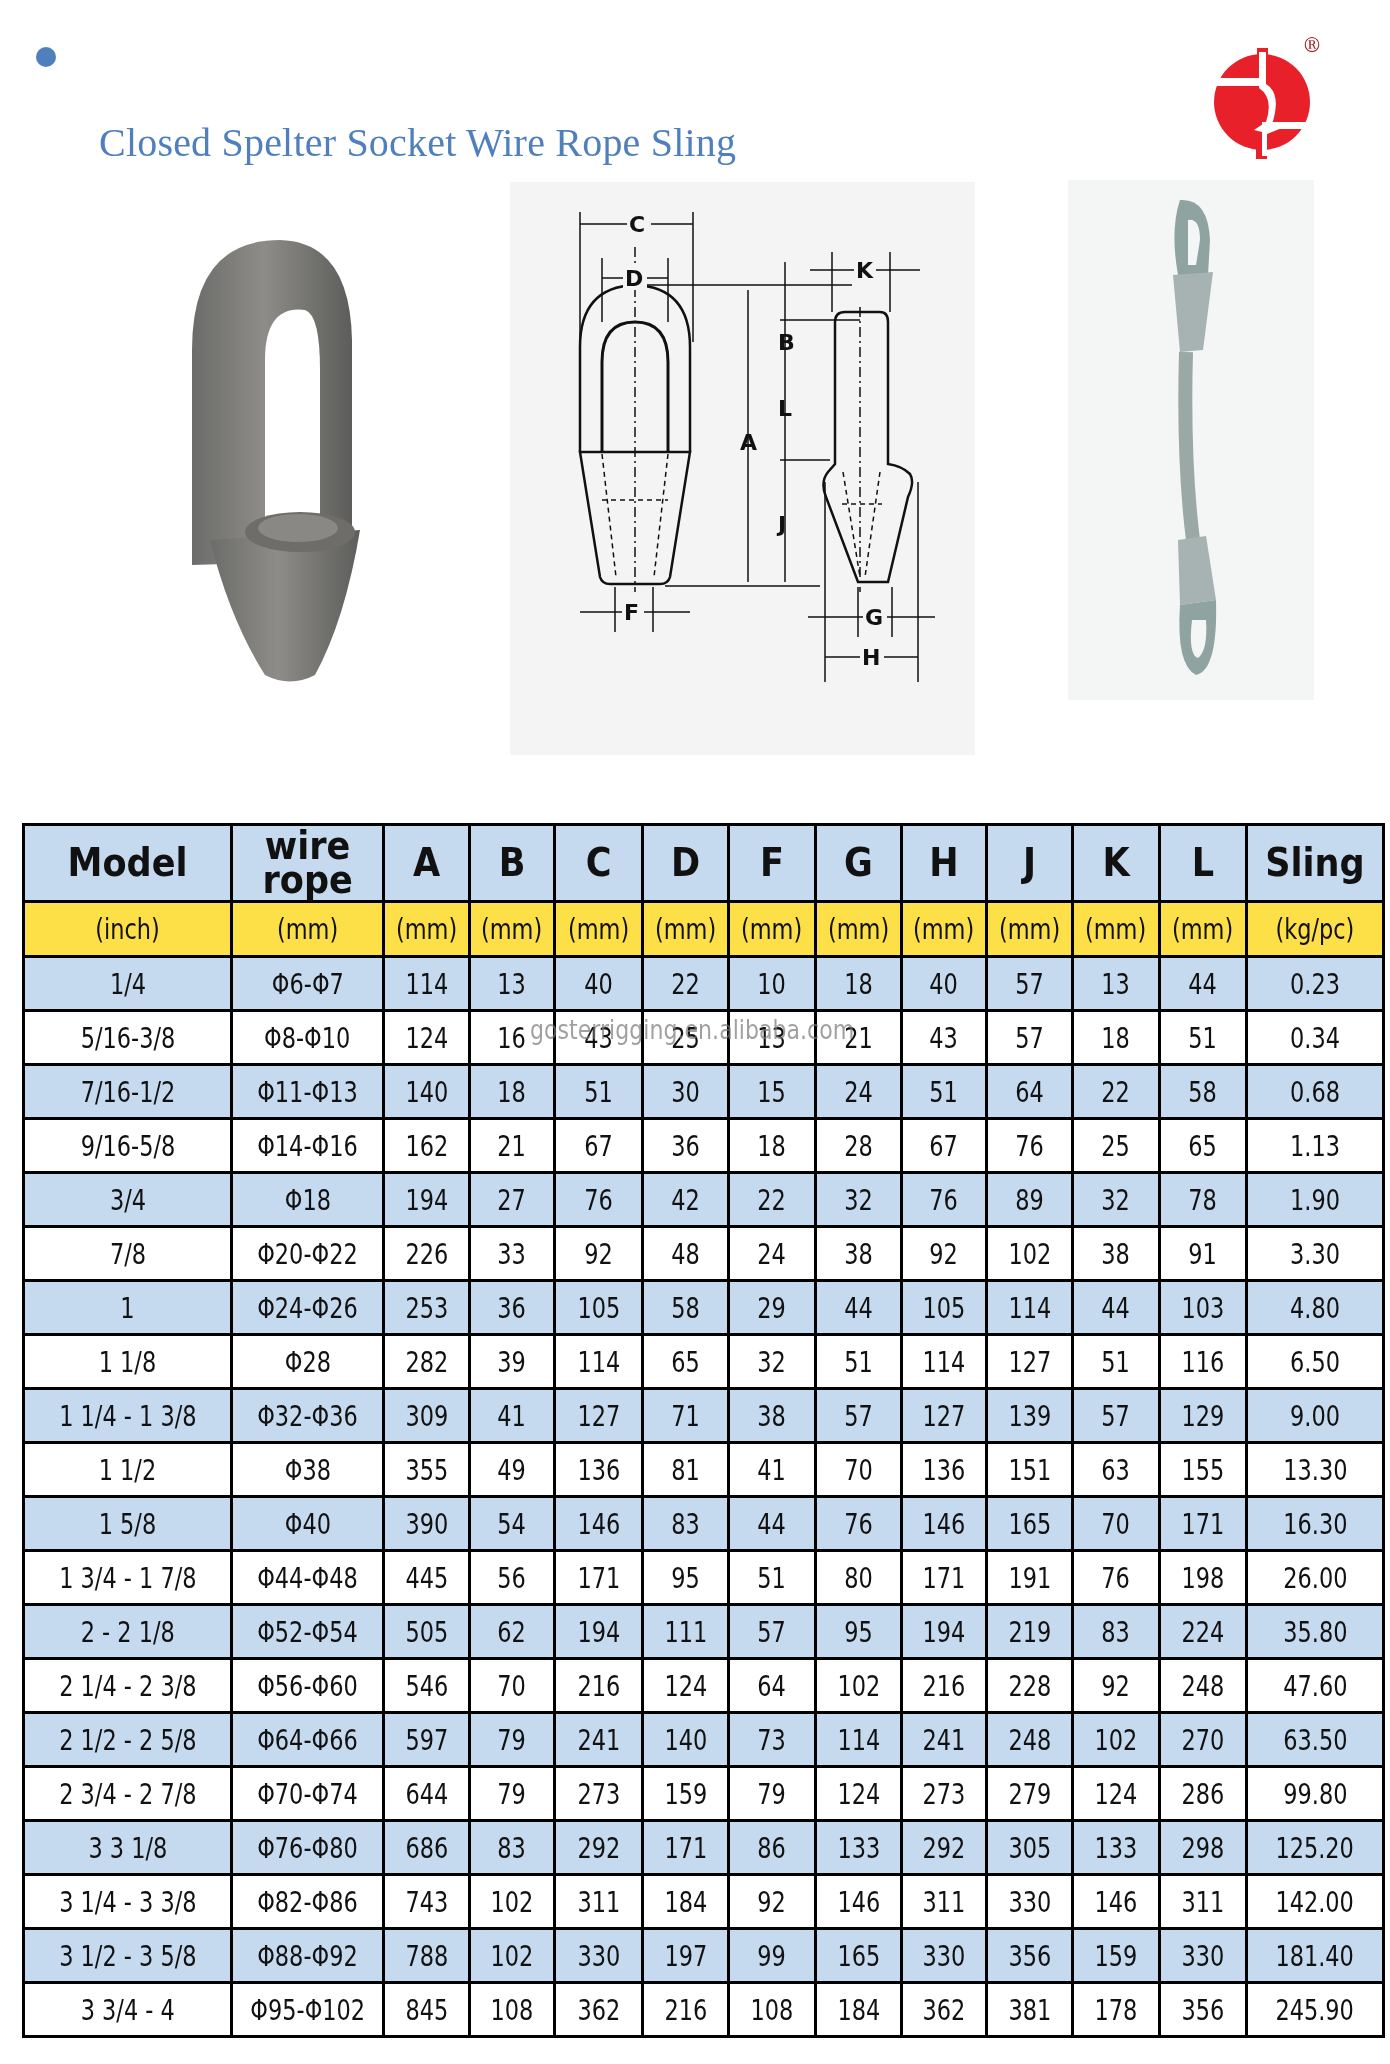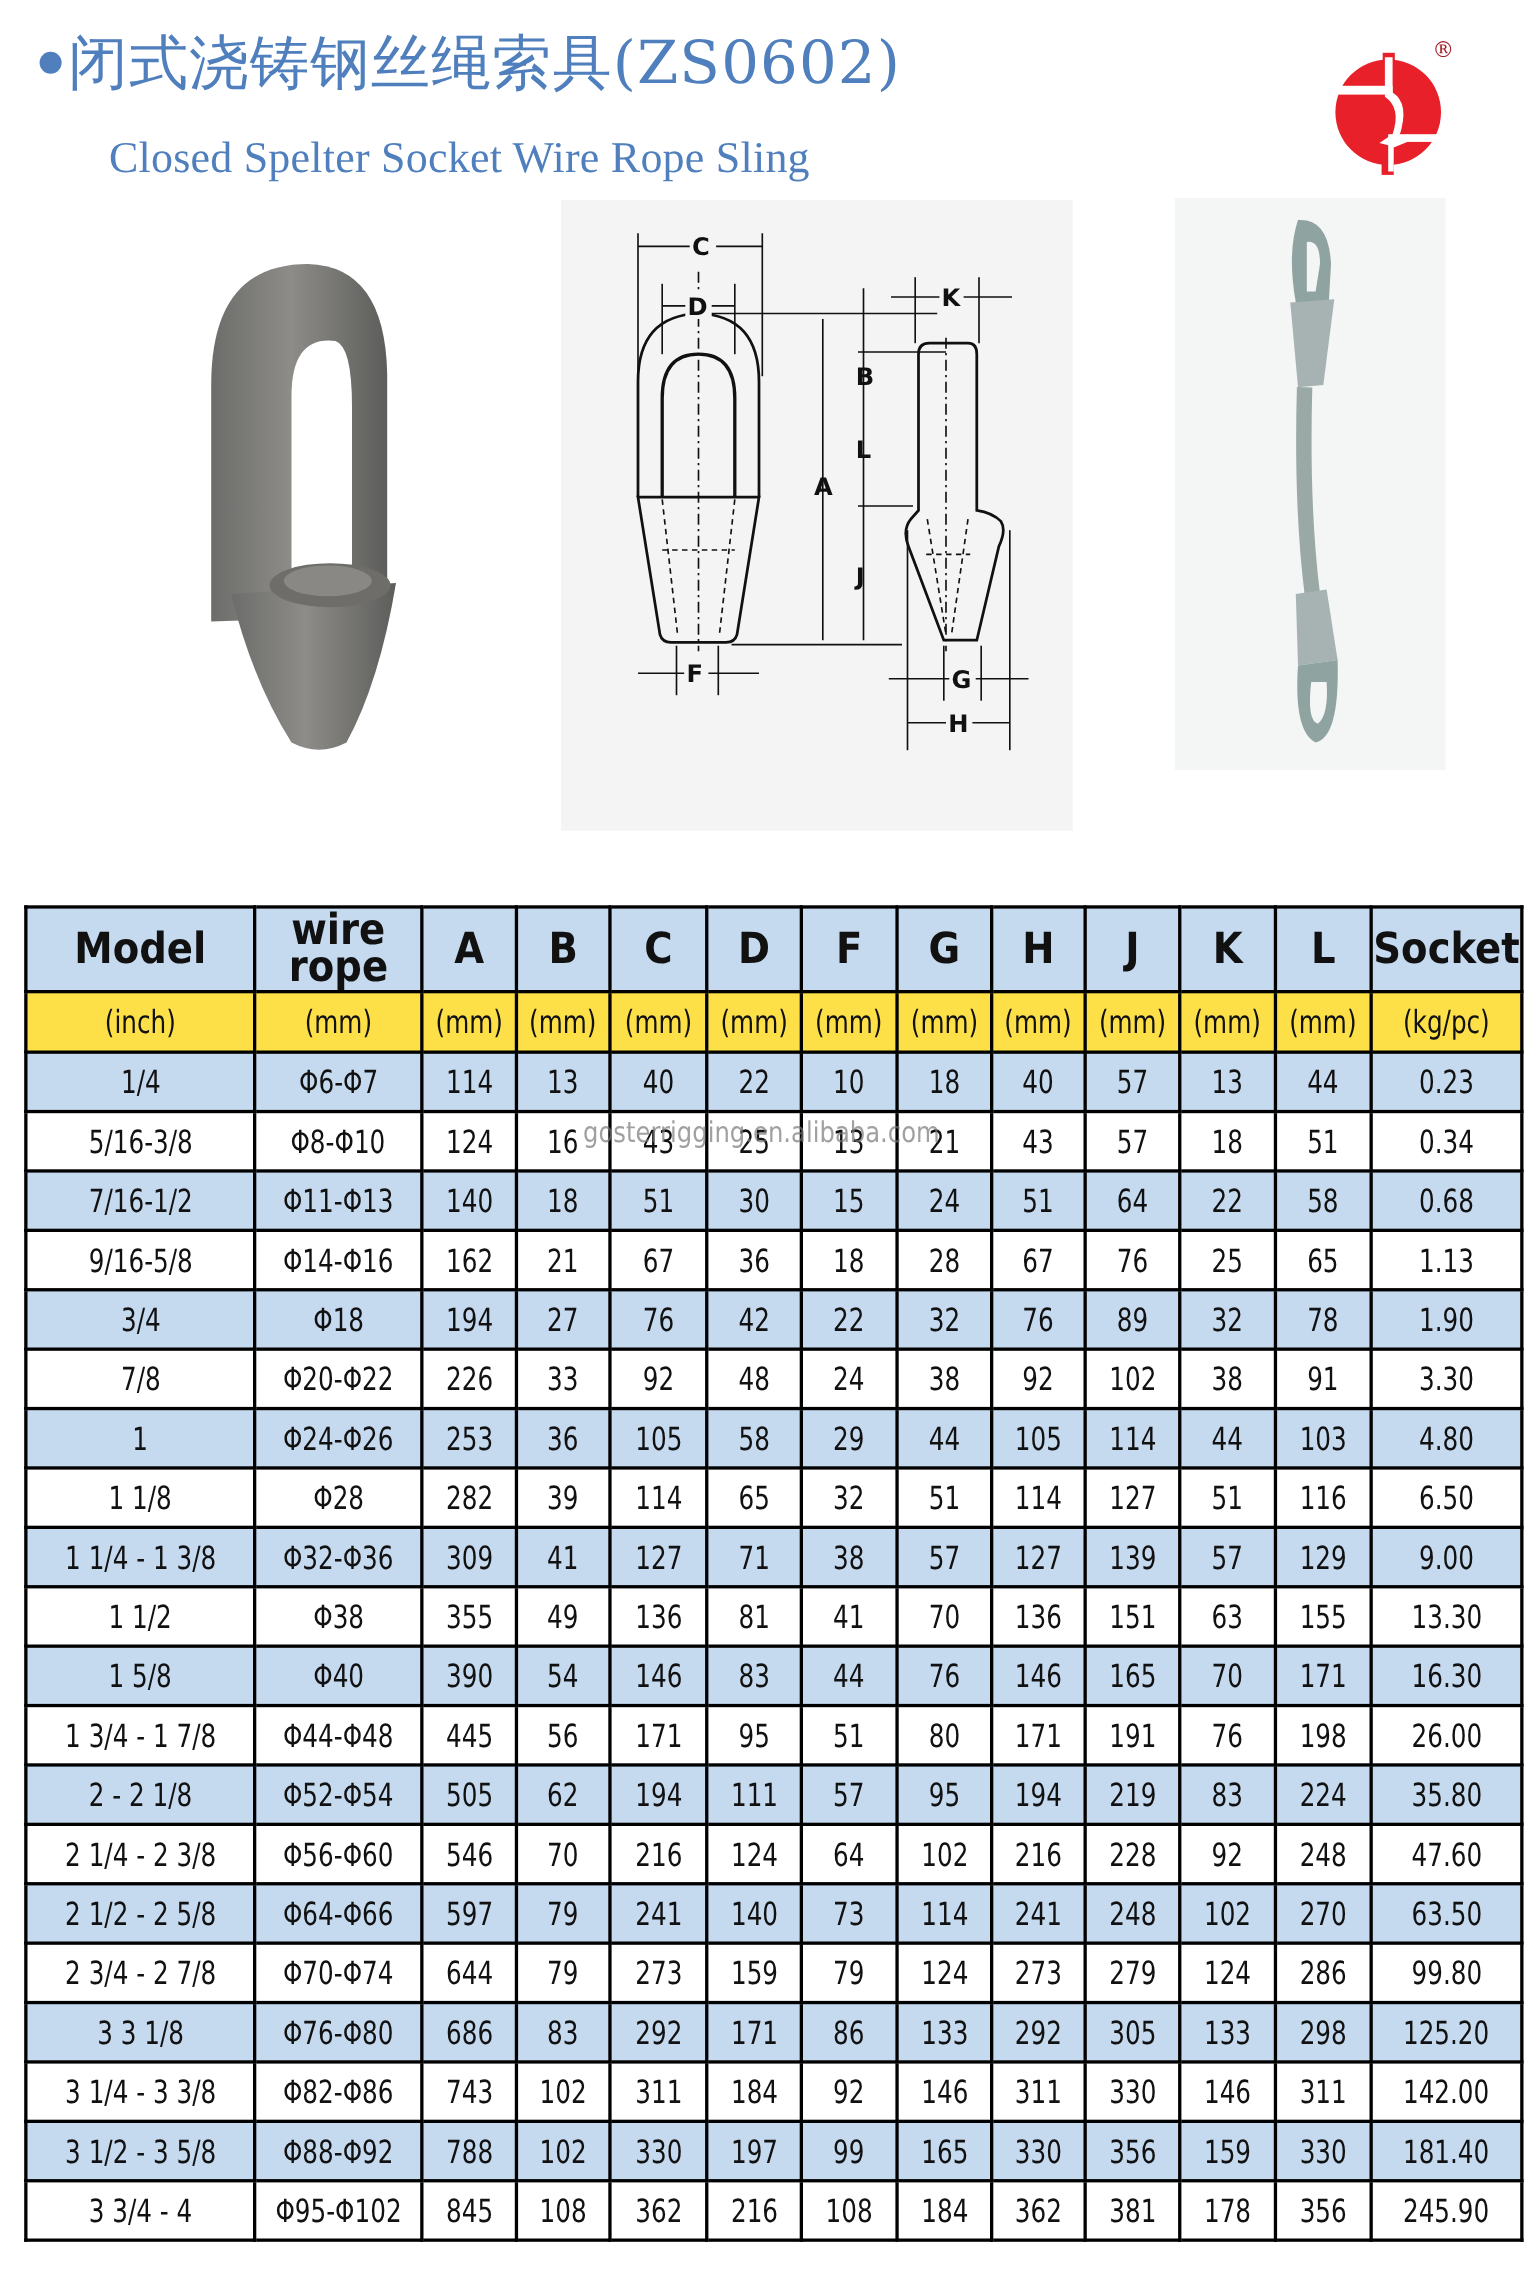--- a/index.html
+++ b/index.html
@@ -41,21 +41,21 @@
 
   .watermark {
     position: absolute; left: 530px; top: 1015px;
     font-family: "DejaVu Sans", sans-serif; font-size: 26px; color: rgba(120,120,120,0.7);
     white-space: nowrap; transform: scaleX(0.85); transform-origin: left;
   }
 </style>
 </head>
 <body>
 
-<div class="title-cn"><span class="bullet"></span><span>闭式浇铸钢丝绳索具(ZS0602)</span></div>
+<div class="title-cn"><span class="bullet"></span></div>
 <div class="title-en">Closed Spelter Socket Wire Rope Sling</div>
 
 <svg class="logo" viewBox="0 0 120 140">
   <circle cx="52" cy="72" r="48" fill="#e8202a"></circle>
   <rect x="47" y="18" width="11" height="11" fill="#e8202a"></rect>
   <rect x="46" y="118" width="11" height="11" fill="#e8202a"></rect>
   <path d="M49 22 L49 58 Q64 68 56 92 L44 100 L52 102 L52 126 L57 126 L57 104 L72 98 L70 92 L62 94 Q72 64 56 54 L56 22 Z" fill="#ffffff"></path>
   <rect x="0" y="48" width="56" height="8" fill="#ffffff"></rect>
   <rect x="52" y="92" width="70" height="7" fill="#ffffff"></rect>
   <text x="92" y="22" font-family="DejaVu Serif, serif" font-size="20" fill="#a21e2a">®</text>
@@ -171,21 +171,21 @@
       <th>A</th>
       <th>B</th>
       <th>C</th>
       <th>D</th>
       <th>F</th>
       <th>G</th>
       <th>H</th>
       <th>J</th>
       <th>K</th>
       <th>L</th>
-      <th>Socket</th>
+      <th>Sling</th>
     </tr>
   </thead>
   <tbody id="tbody">
     <tr class="units">
         <td><span class="cell">(inch)</span></td>
         <td><span class="cell">(mm)</span></td>
         <td><span class="cell">(mm)</span></td>
         <td><span class="cell">(mm)</span></td>
         <td><span class="cell">(mm)</span></td>
         <td><span class="cell">(mm)</span></td>

